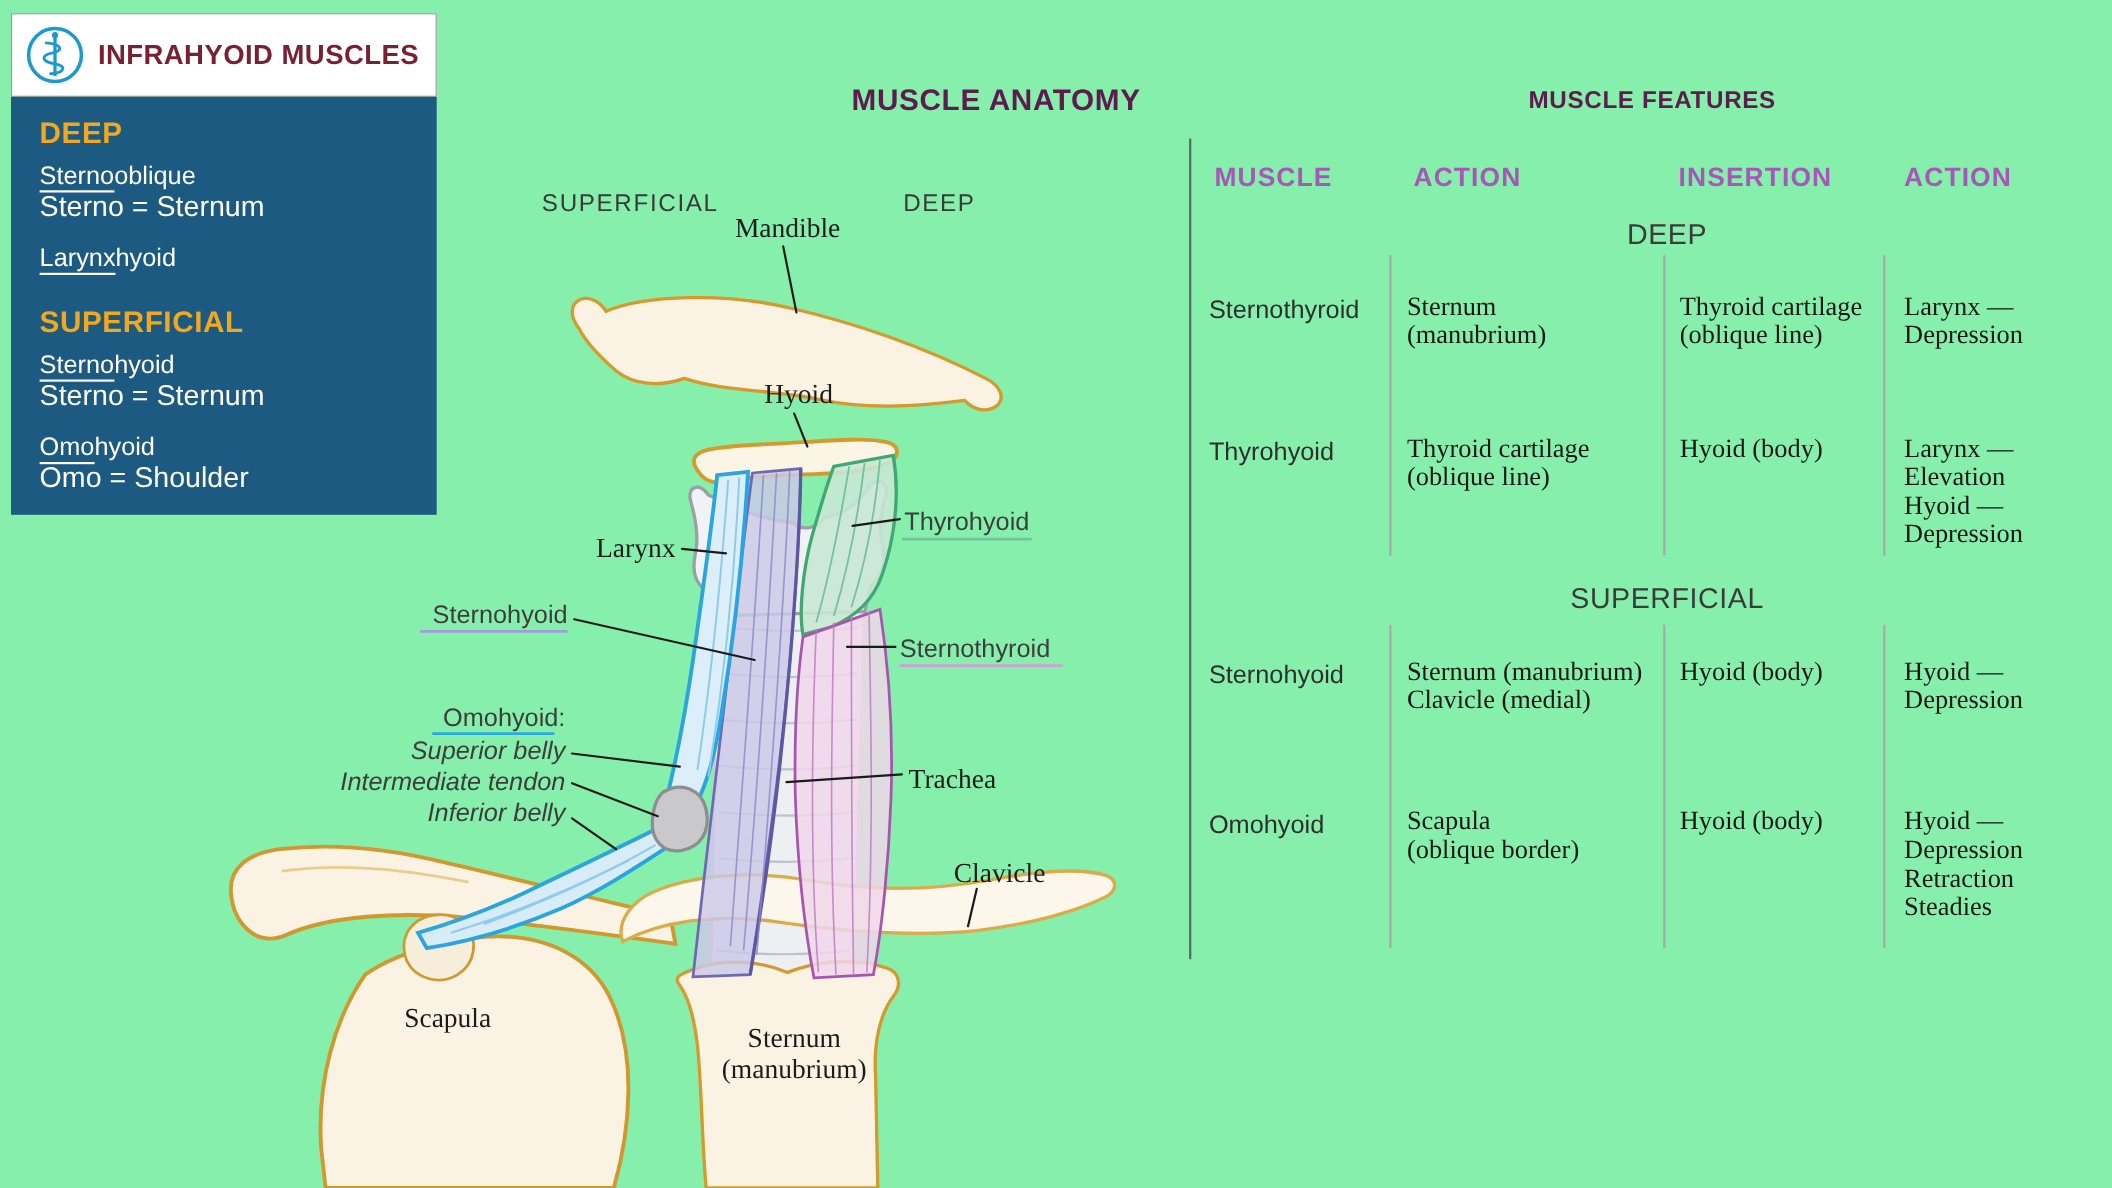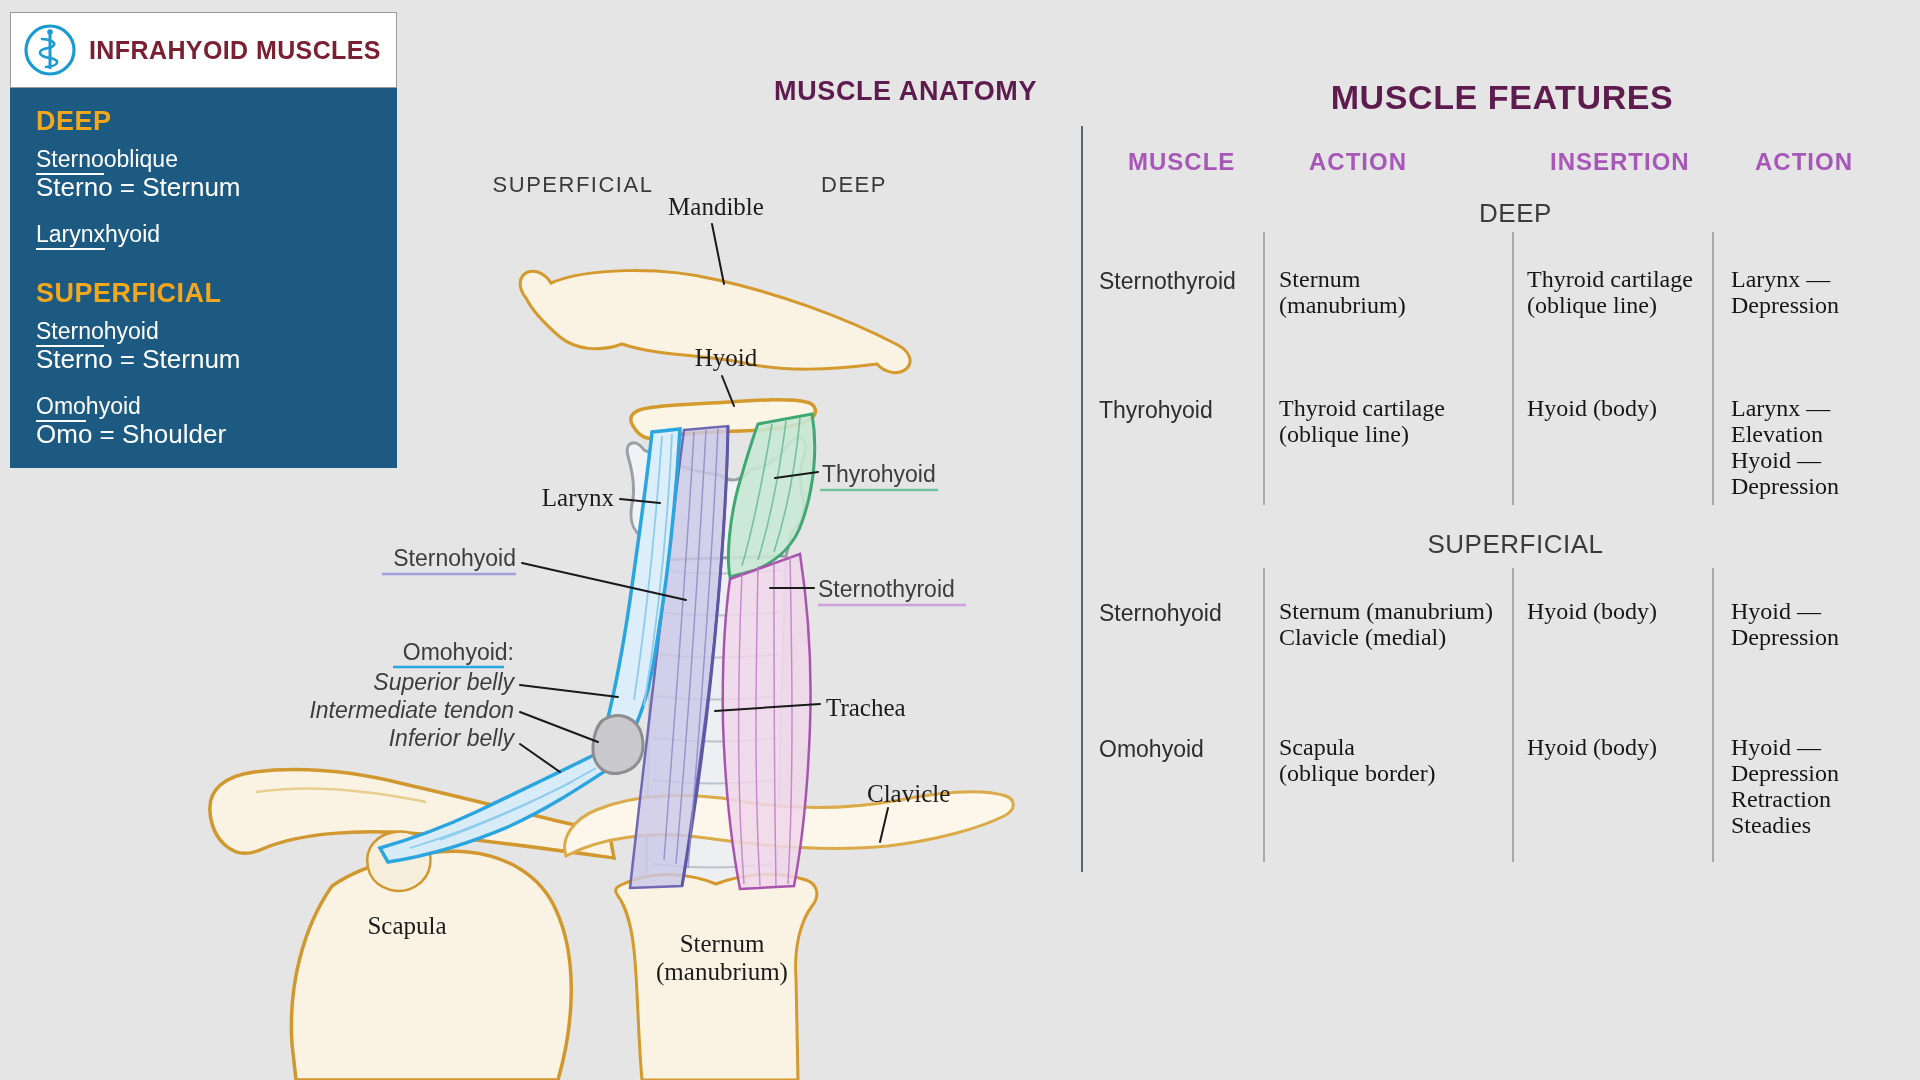--- a/index.html
+++ b/index.html
@@ -1,16 +1,16 @@
 <!DOCTYPE html>
 <html><head>
 <meta charset="utf-8">
 <style>
   html,body{margin:0;padding:0;background:#fff;}
-  .page{position:relative;width:1920px;height:1080px;background:#e5e5e5;overflow:hidden;
+  .page{position:relative;width:1920px;height:1080px;background:#86efac;overflow:hidden;
         font-family:"Liberation Sans",sans-serif;}
 
   
   .brand{position:absolute;left:10px;top:12px;width:387px;height:76px;background:#ffffff;
          border:1.5px solid #9a9a9a;box-sizing:border-box;display:flex;align-items:center;padding-left:12px;}
   .brand-title{margin-left:12px;font-size:25px;font-weight:700;color:#7b2032;letter-spacing:.4px;}
 
   
   .info-panel{position:absolute;left:10px;top:88px;width:387px;height:380px;background:#1d5a82;
               box-sizing:border-box;padding:16px 20px 0 26px;color:#fff;}
@@ -18,34 +18,34 @@
   .entry{margin-bottom:18px;}
   .entry-name{font-size:23px;line-height:28px;color:#fff;}
   .prefix-u{border-bottom:2.5px solid #fdfdfd;padding-bottom:1px;}
   .entry-meaning{font-size:26px;line-height:29px;color:#fff;}
   .group-gap{height:10px;}
 
   
   .anatomy-title{position:absolute;left:437px;top:76px;width:600px;text-align:right;
                  font-size:27px;font-weight:700;color:#5e1b4d;letter-spacing:.6px;}
   .features-title{position:absolute;left:1102px;top:78px;width:800px;text-align:center;
-                  font-size:34px;font-weight:700;color:#5e1b4d;letter-spacing:.6px;}
+                  font-size:22px;font-weight:700;color:#5e1b4d;letter-spacing:.6px;}
 
   
   .anatomy-svg{position:absolute;left:150px;top:110px;width:950px;height:970px;}
   .lbl-serif{font-family:"Liberation Serif",serif;font-size:25px;fill:#1b1b1b;}
   .lbl-sans{font-family:"Liberation Sans",sans-serif;font-size:23px;fill:#3d3d3d;}
   .lbl-ital{font-style:italic;}
   .viewlab{font-family:"Liberation Sans",sans-serif;font-size:22px;fill:#3a3a3a;letter-spacing:1.5px;}
   .leader{stroke:#1a1a1a;stroke-width:2;fill:none;stroke-linecap:round;}
 
   
   .features-table{position:absolute;left:1081px;top:126px;width:745px;height:746px;
                   border-left:2px solid #57656f;}
-  .ft-head{position:absolute;top:22px;font-size:24px;font-weight:600;color:#a757b8;letter-spacing:1px;margin-left:24px;}
+  .ft-head{position:absolute;top:22px;font-size:24px;font-weight:600;color:#a757b8;letter-spacing:1px;}
   .ft-section{position:absolute;left:60px;width:745px;text-align:center;font-size:26px;color:#3b3b3b;letter-spacing:.5px;}
   .ft-muscle{position:absolute;font-size:23px;color:#2e2e2e;}
   .ft-serif{position:absolute;font-family:"Liberation Serif",serif;font-size:24px;color:#161616;line-height:26px;}
   .ft-div{position:absolute;width:1.5px;background:#a9a9a9;}
 </style>
 </head>
 <body>
 
 <div class="page">
 

